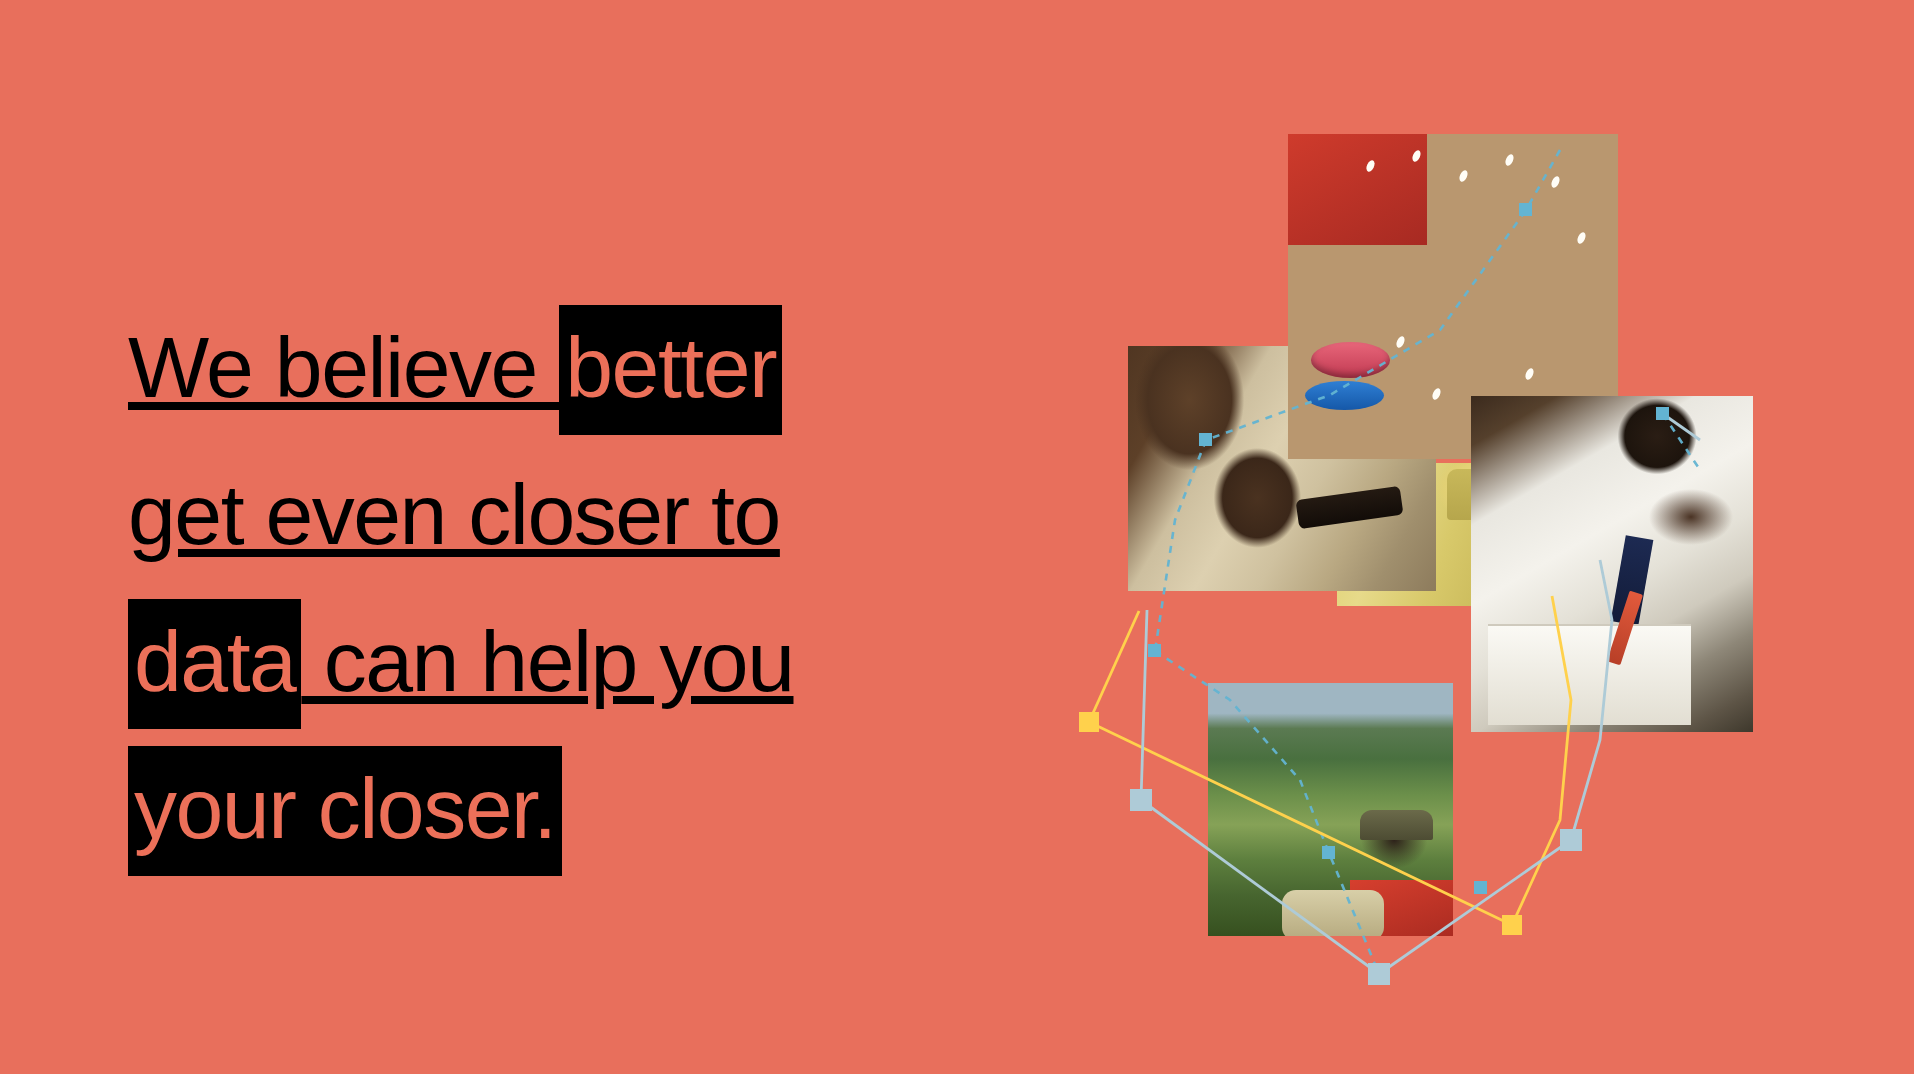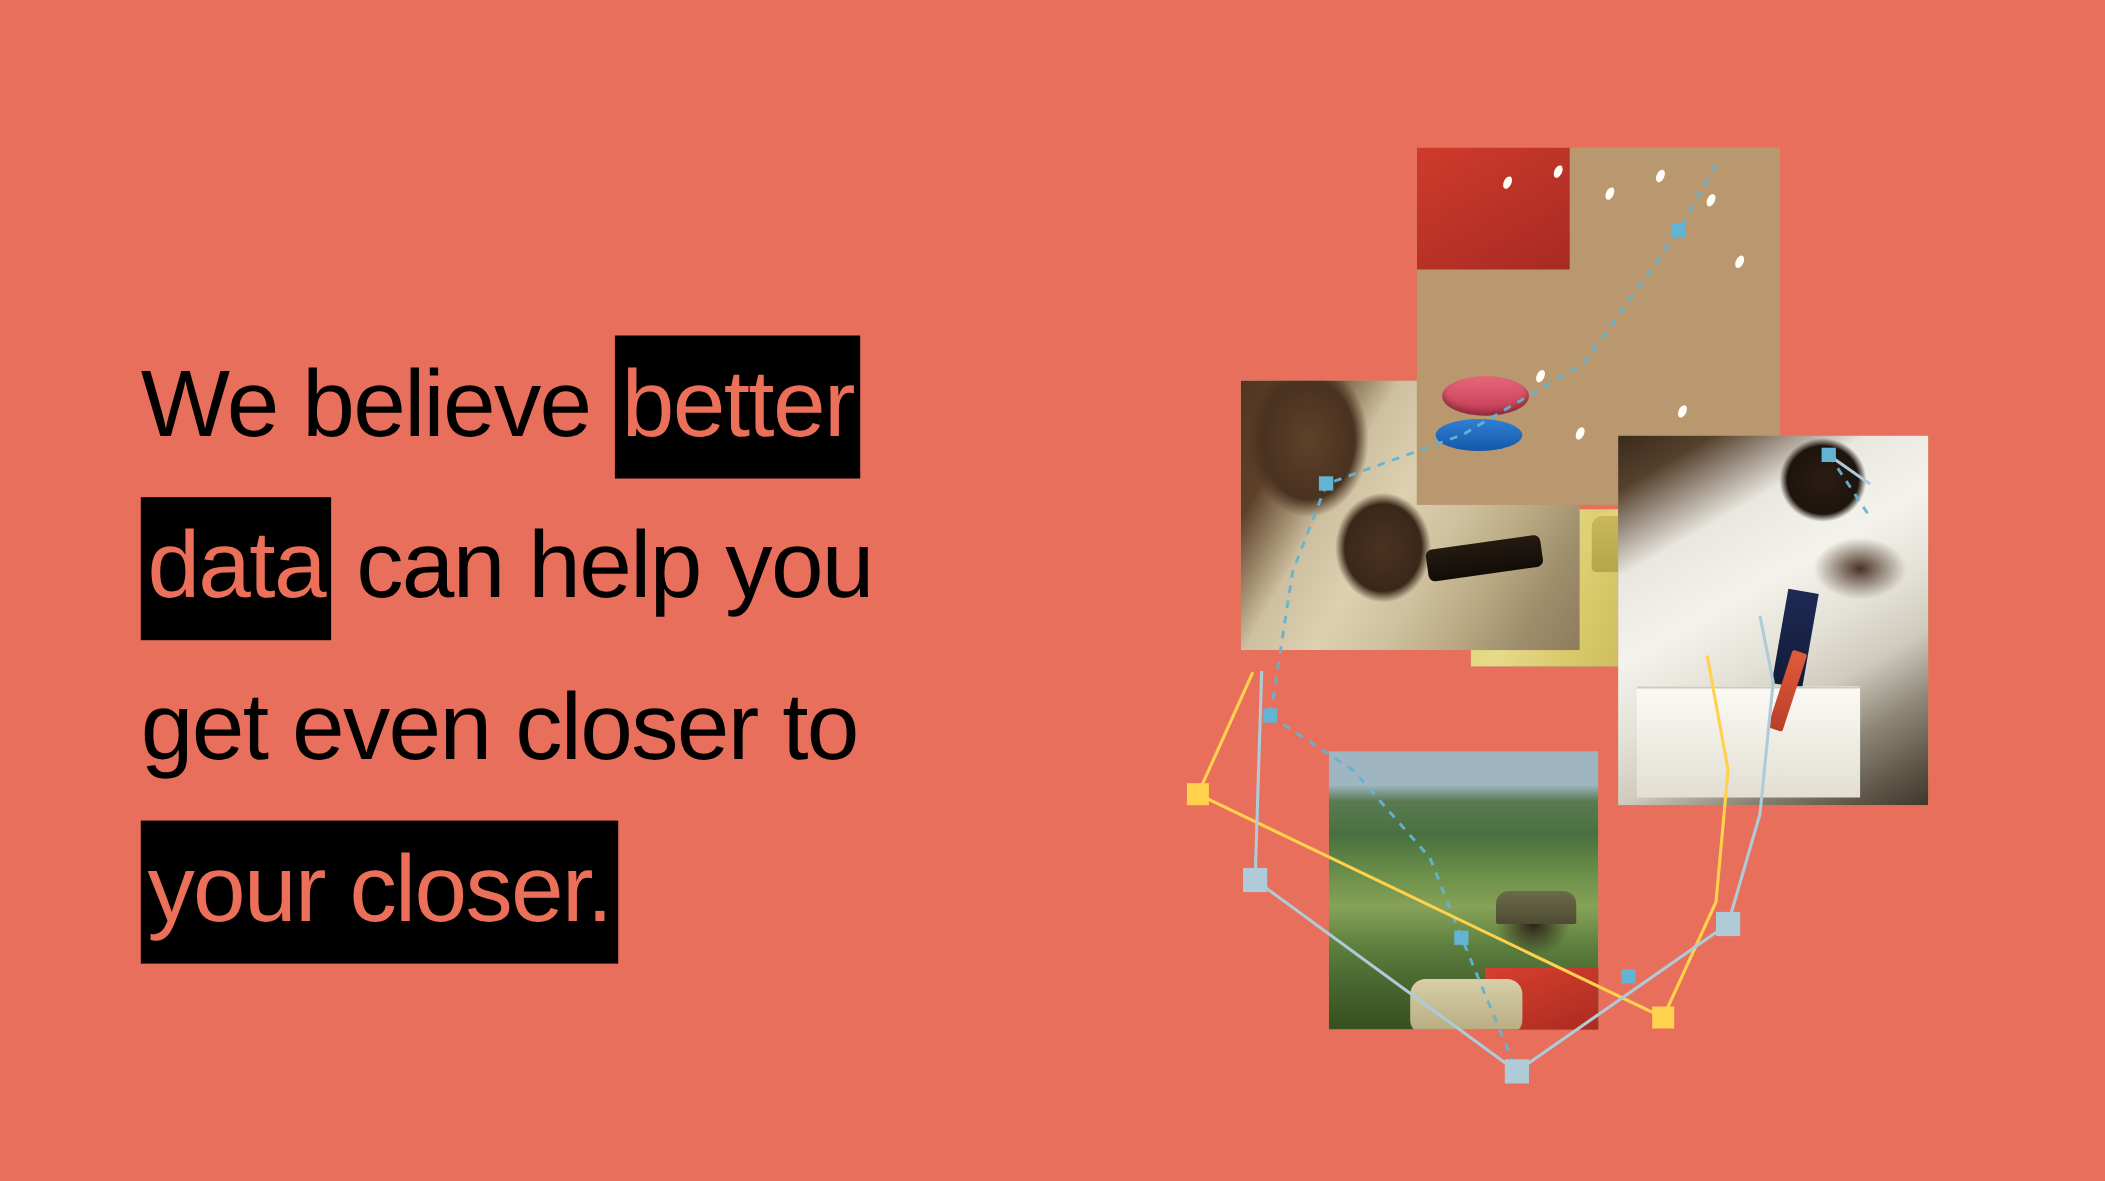--- a/index.html
+++ b/index.html
@@ -9,21 +9,21 @@
     background:#E86F5C;
   }
   #stage{position:relative;width:1914px;height:1074px;background:#E86F5C;overflow:hidden;}
 
   
   #headline{
     position:absolute;left:128px;top:236px;width:880px;
     font-size:86px;line-height:147px;font-weight:400;letter-spacing:-1.5px;
     color:#000;
   }
-  #headline .ln{display:block;white-space:nowrap;height:147px;}
+  #headline .ln{display:block;white-space:nowrap;height:147px;text-decoration:underline;}
   #headline .hl{
     background:#000;color:#EC7059;
     padding:14px 6px 20px 6px;
     box-decoration-break:clone;-webkit-box-decoration-break:clone;
   }
 
   
   #collage{position:absolute;left:0;top:0;width:1914px;height:1074px;}
   .photo{position:absolute;overflow:hidden;background:#b9976f;}
   .photo .inner{position:absolute;inset:0;}
@@ -206,23 +206,23 @@
     <div class="node blue-lg" style="left:1560px;top:829px;width:22px;height:22px;"></div>
     <div class="node blue-lg" style="left:1368px;top:963px;width:22px;height:22px;"></div>
     <div class="node teal" style="left:1322px;top:846px;width:13px;height:13px;"></div>
   </div>
 
   <h1 id="headline">
     <span class="ln">
       <span>We believe </span><span class="hl">better</span>
     </span>
     <span class="ln">
+      <span>get even closer to</span>
+    </span>
+    <span class="ln">
       <span class="hl">data</span><span> can help you</span>
     </span>
     <span class="ln">
-      <span>get even closer to</span>
-    </span>
-    <span class="ln">
       <span class="hl">your closer.</span>
     </span>
   </h1>
 
 </div>
 
 </body></html>

